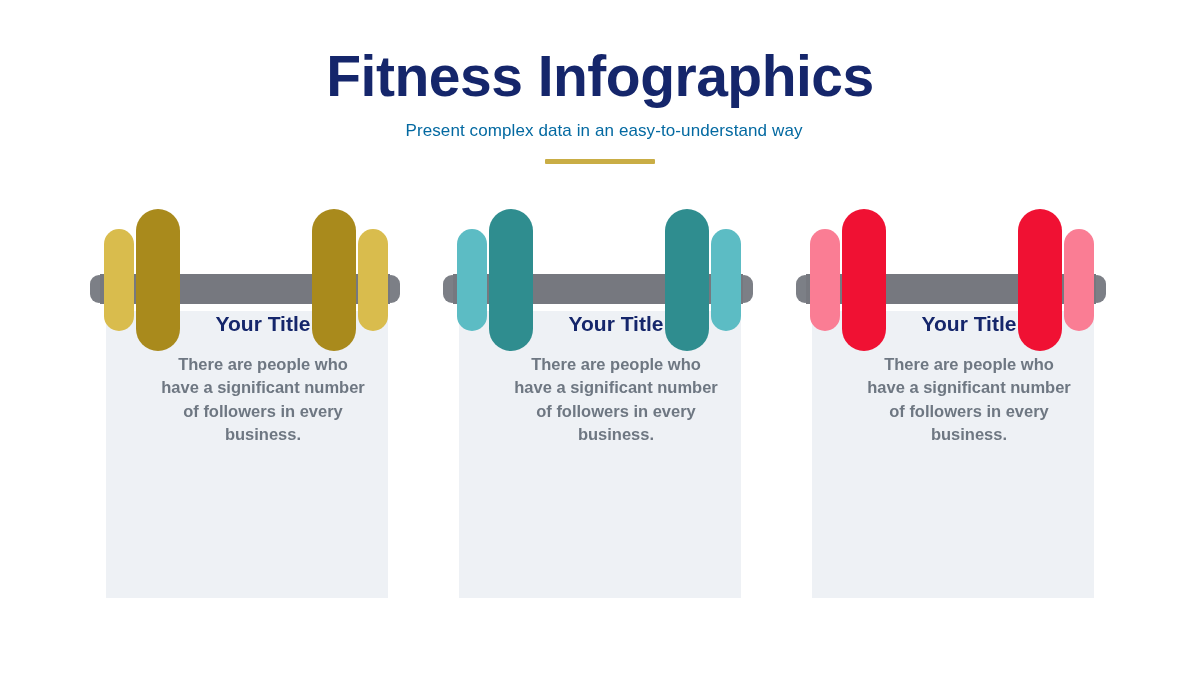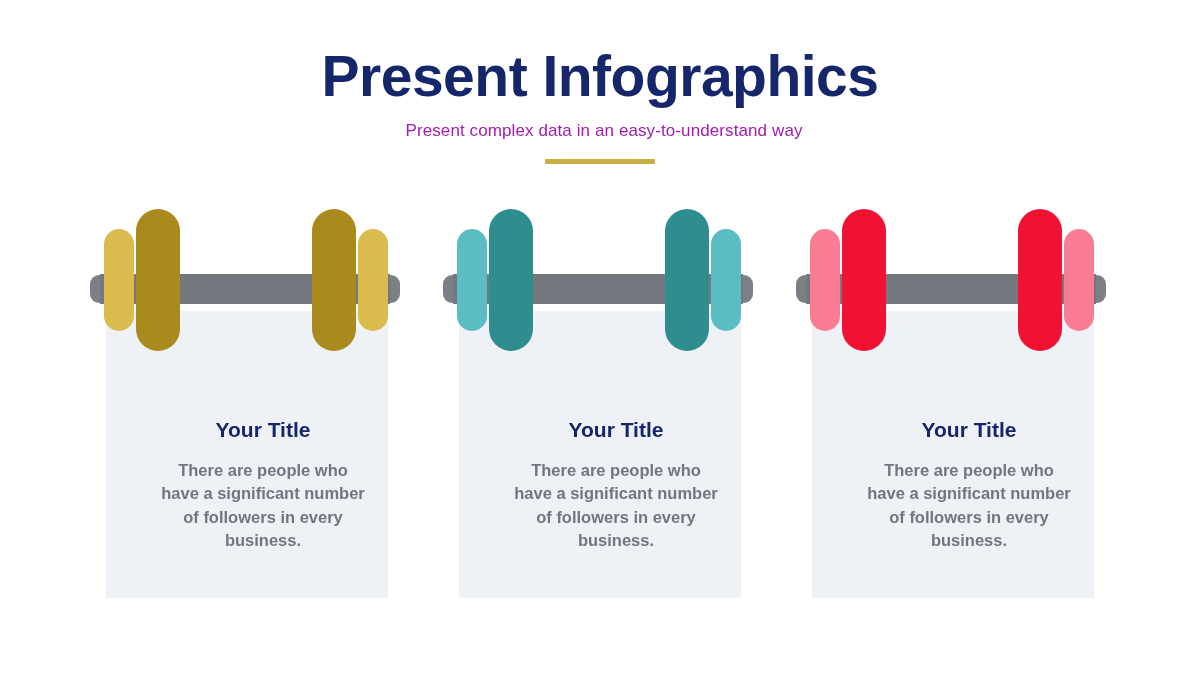--- a/index.html
+++ b/index.html
@@ -77,21 +77,20 @@
     top: 115px;
     width: 282px;
     height: 287px;
     background: #eef1f5;
   }
   .card-body {
     position: absolute;
     left: 0;
     top: 0;
     width: 314px;
-    padding-top: 106px;
     box-sizing: border-box;
     text-align: center;
   }
   .card-title {
     font-size: 21px;
     font-weight: 700;
     color: #15266b;
     margin: 0;
     line-height: 1.2;
   }
@@ -154,22 +153,22 @@
   }
   .plate.inner.left  { left: 44px; }
   .plate.inner.right { left: 220px; }
 </style>
 </head>
 <body>
 
 <div class="slide" style="background: rgb(255, 255, 255);">
 
   <div class="header">
-    <h1 class="slide-title" style="color: rgb(21, 38, 107);">Present Infographics</h1>
-    <p class="slide-subtitle" style="color: #a21caf; padding-left: 8px;">Present complex data in an easy-to-understand way</p>
+    <h1 class="slide-title" style="color: rgb(21, 38, 107);">Fitness Infographics</h1>
+    <p class="slide-subtitle" style="color: #0369a1; padding-left: 8px;">Present complex data in an easy-to-understand way</p>
     <div class="accent-rule" style="background: rgb(201, 173, 69);"></div>
   </div>
 
   <div class="columns">
 
     <div class="column c1">
       <div class="card" style="background: rgb(238, 241, 245);">
         <div class="card-body">
           <div class="card-title" style="color: rgb(21, 38, 107);">Your Title</div>
           <div class="card-text" style="color: rgb(110, 119, 130);">There are people who have a significant number of followers in every business.</div>

